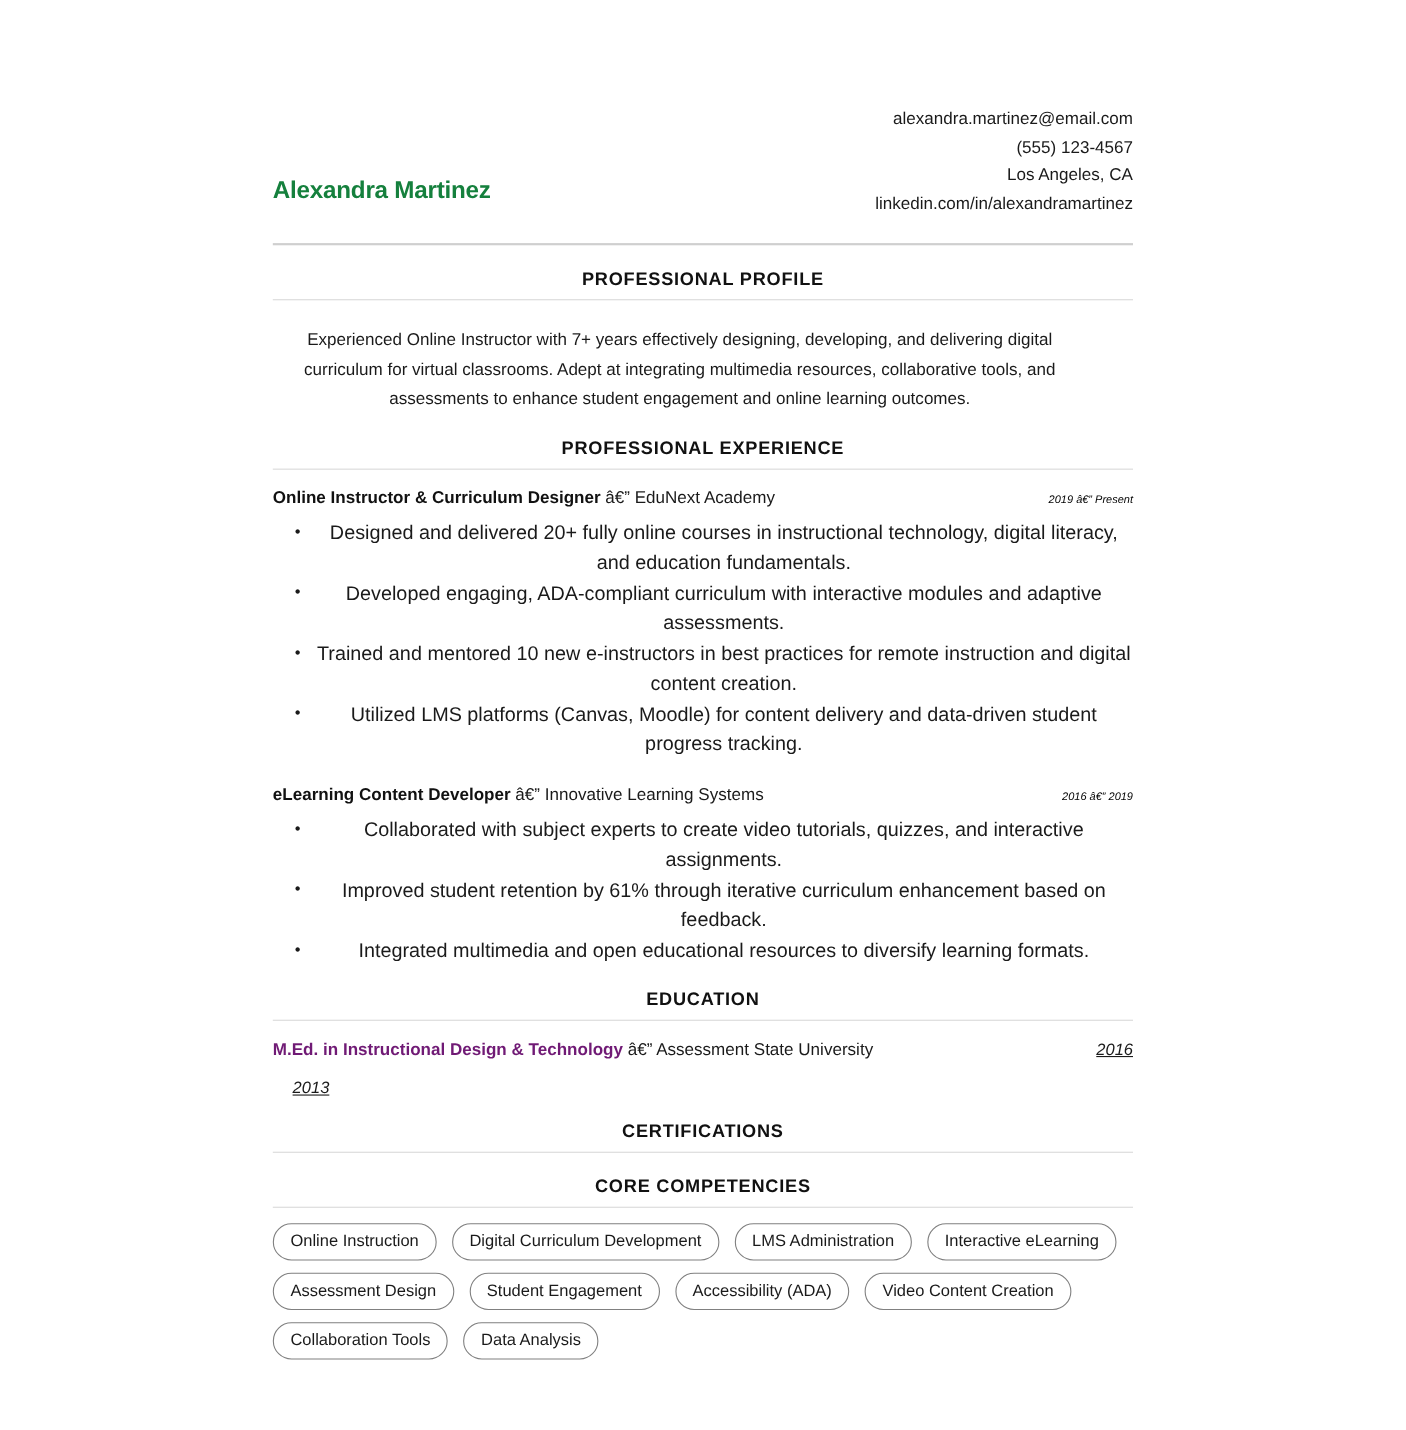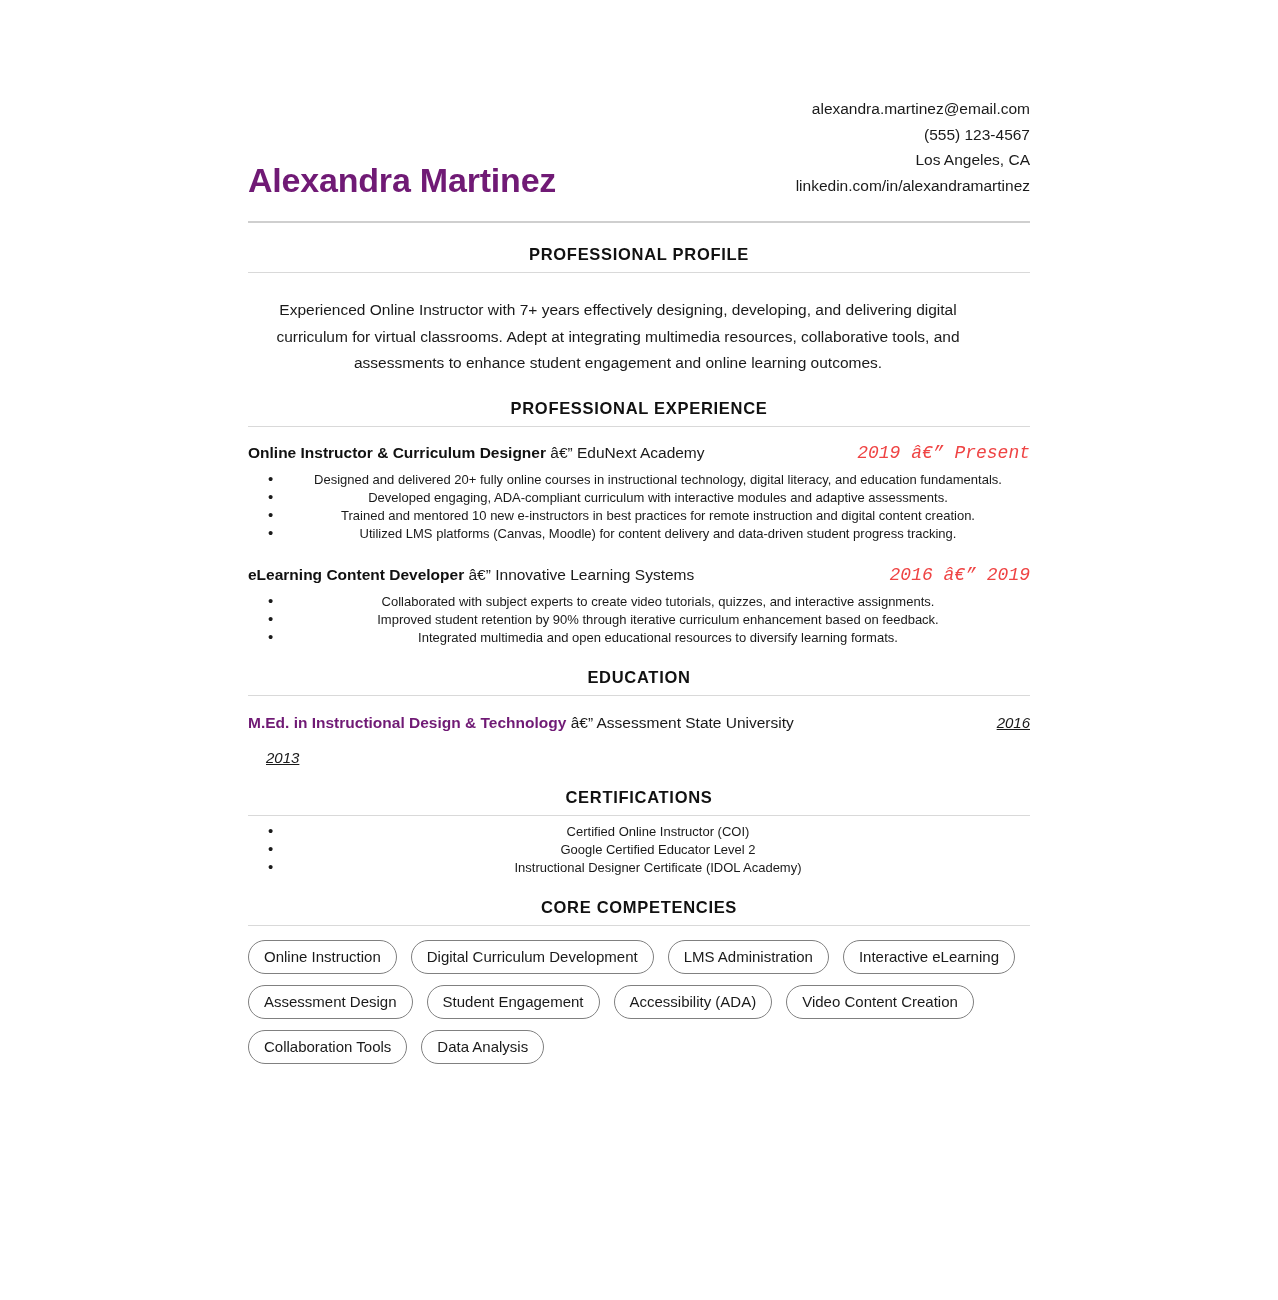--- a/index.html
+++ b/index.html
@@ -29,27 +29,27 @@
   }
 
   
   .header {
     display: flex;
     align-items: flex-end;
     justify-content: space-between;
     padding-top: 96px;
   }
   .name {
-    font-size: 34px;
+    font-size: 22px;
     font-weight: bold;
     letter-spacing: -0.2px;
     line-height: 1.1;
-    color: #701a75;
-    white-space: nowrap;
-    margin-bottom: 0;
+    color: #15803d;
+    white-space: nowrap;
+    margin-bottom: 14px;
   }
   .contact {
     text-align: right;
     font-size: 15.5px;
     line-height: 25.5px;
     color: #1a1a1a;
     padding-bottom: 1px;
   }
   .contact div { white-space: nowrap; }
 
@@ -92,37 +92,36 @@
   .job-heading {
     font-size: 15.5px;
     line-height: 22px;
     color: #1a1a1a;
   }
   .job-title {
     font-weight: bold;
     color: #111111;
   }
   .job-dates {
-    font-size: 18px;
+    font-size: 10px;
     font-style: italic;
-    color: #ef4444;
+    color: #000000;
     white-space: nowrap;
     padding-left: 18px;
-    font-family: Liberation Mono, monospace;
   }
 
   ul.bullets {
     margin: 7px 0 0 0;
     padding: 0 0 0 20px;
     list-style: none;
   }
   ul.bullets li {
     position: relative;
-    font-size: 13px;
-    line-height: 17px;
+    font-size: 18px;
+    line-height: 27px;
     color: #1a1a1a;
     padding-left: 18px;
     margin-bottom: 1px;
   }
   ul.bullets li::before {
     content: "\2022";
     position: absolute;
     left: 0;
     top: -1px;
     font-size: 15px;
@@ -216,21 +215,21 @@
         </ul>
       </div>
 
       <div class="job">
         <div class="job-head">
           <div class="job-heading"><span class="job-title">eLearning Content Developer</span><span> â€” </span><span>Innovative Learning Systems</span></div>
           <div class="job-dates">2016 â€” 2019</div>
         </div>
         <ul class="bullets">
           <li>Collaborated with subject experts to create video tutorials, quizzes, and interactive assignments.</li>
-          <li>Improved student retention by 90% through iterative curriculum enhancement based on feedback.</li>
+          <li>Improved student retention by 61% through iterative curriculum enhancement based on feedback.</li>
           <li>Integrated multimedia and open educational resources to diversify learning formats.</li>
         </ul>
       </div>
     </div>
 
     <div class="section">
       <div class="section-title">EDUCATION</div>
       <div class="section-rule"></div>
 
       <div class="edu-row first">
@@ -239,25 +238,20 @@
       </div>
 
       <div class="edu-row">
         <div class="edu-year">2013</div>
       </div>
     </div>
 
     <div class="section">
       <div class="section-title">CERTIFICATIONS</div>
       <div class="section-rule"></div>
-      <ul class="bullets certs">
-        <li>Certified Online Instructor (COI)</li>
-        <li>Google Certified Educator Level 2</li>
-        <li>Instructional Designer Certificate (IDOL Academy)</li>
-      </ul>
     </div>
 
     <div class="section">
       <div class="section-title">CORE COMPETENCIES</div>
       <div class="section-rule"></div>
       <div class="pills">
         <span class="pill">Online Instruction</span>
         <span class="pill">Digital Curriculum Development</span>
         <span class="pill">LMS Administration</span>
         <span class="pill">Interactive eLearning</span>

